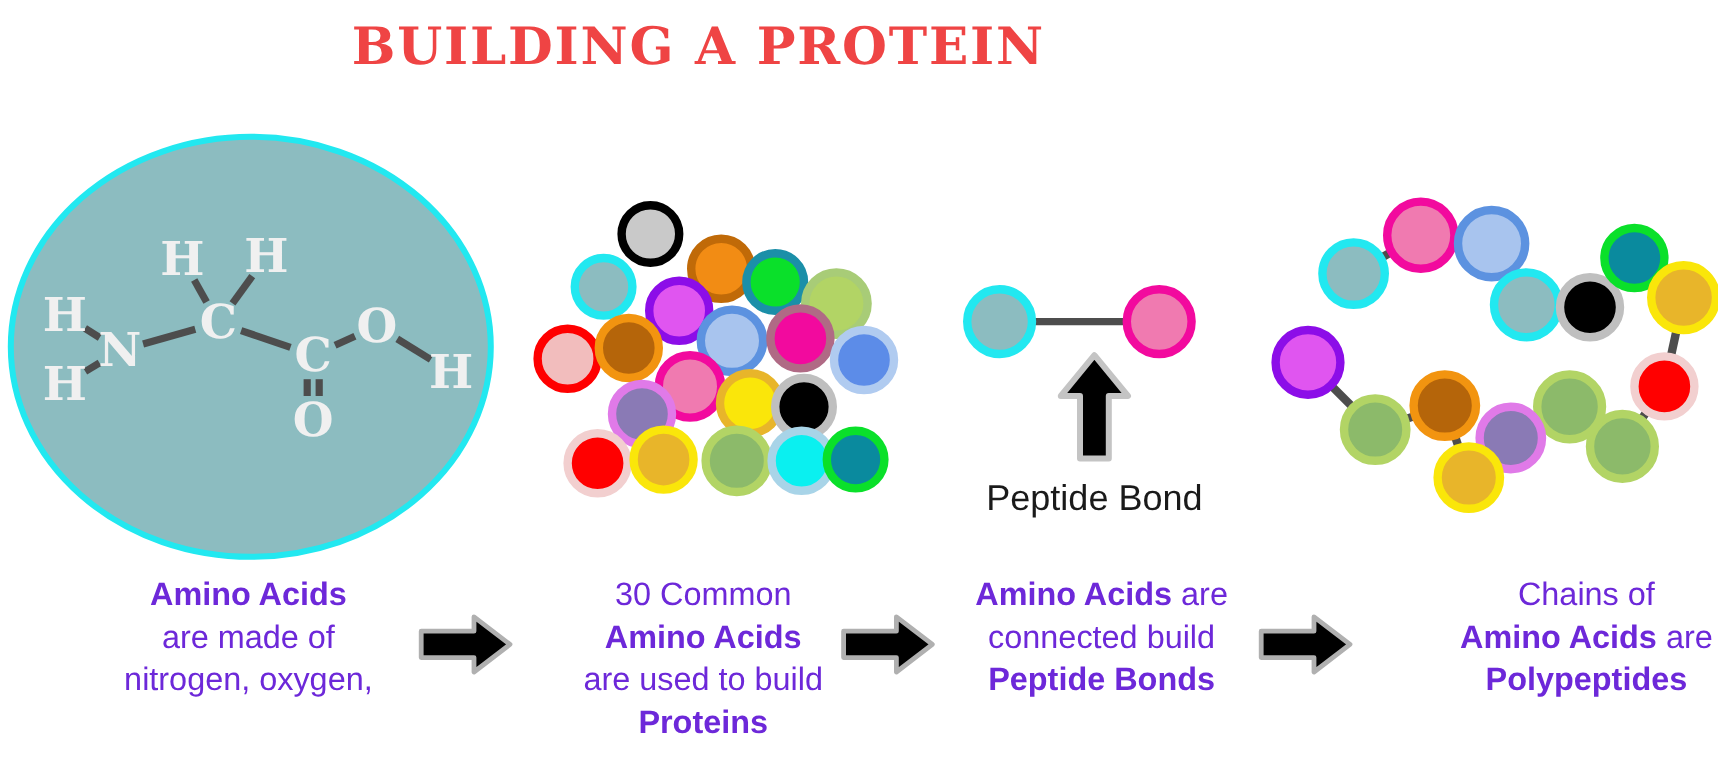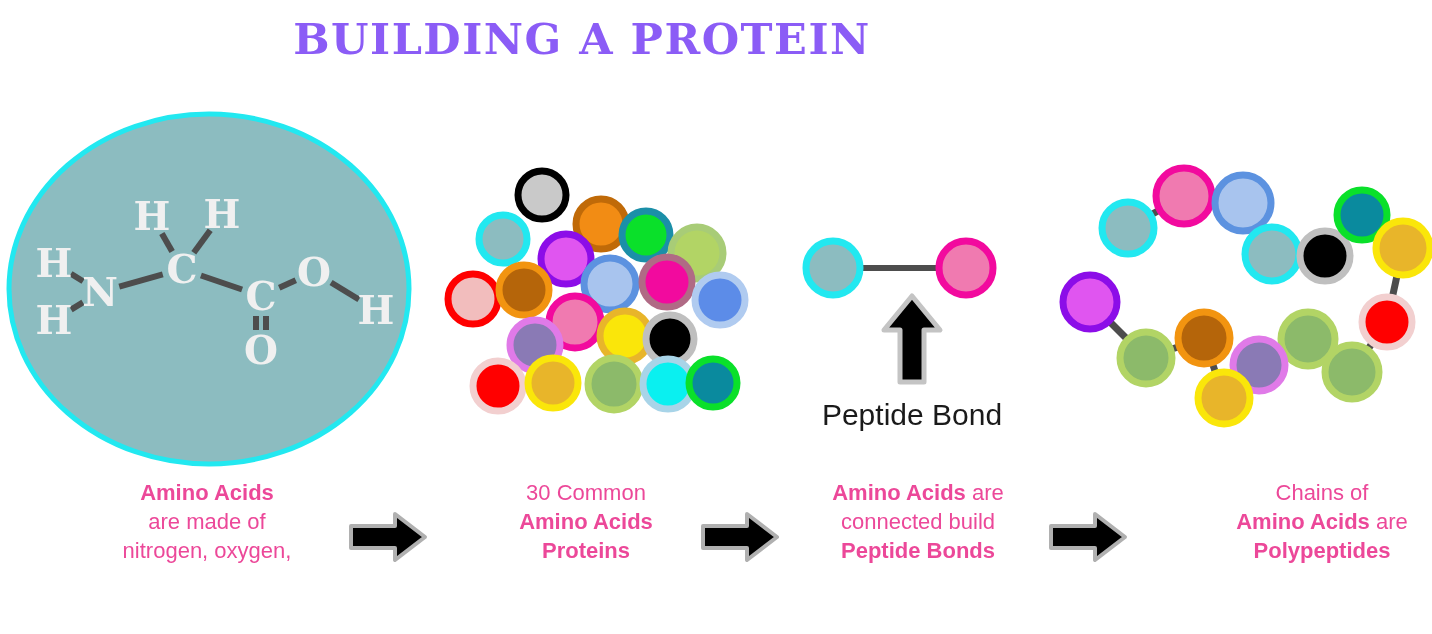--- a/index.html
+++ b/index.html
@@ -21,21 +21,21 @@
   #page-title {
     position: absolute;
     top: 14px;
     left: 0;
     width: 1164px;
     text-align: center;
     font-family: "DejaVu Serif", serif;
     font-weight: bold;
     font-size: 43px;
     letter-spacing: 1.5px;
-    color: #8b5cf6;
+    color: #ef4444;
     white-space: nowrap;
   }
 
   
   #stage {
     position: absolute;
     top: 0;
     left: 0;
     width: 1432px;
     height: 470px;
@@ -47,23 +47,23 @@
     position: absolute;
     top: 470px;
     left: 0;
     width: 1432px;
     height: 164px;
   }
   .caption {
     position: absolute;
     text-align: center;
     font-family: "Liberation Sans", sans-serif;
-    font-size: 22px;
+    font-size: 27px;
     line-height: 1.32;
-    color: #ec4899;
+    color: #6d28d9;
     font-weight: 300;
   }
   .caption b { font-weight: bold; }
   .caption .ln { display: block; white-space: nowrap; }
 
   #caption-1 { left: 42px;   top: 8px;  width: 330px; }
   #caption-2 { left: 436px;  top: 8px;  width: 300px; }
   #caption-3 { left: 772px;  top: 8px;  width: 292px; }
   #caption-4 { left: 1162px; top: 8px;  width: 320px; }
 
@@ -184,20 +184,21 @@
 
 <div id="captions">
   <div class="caption" id="caption-1">
       <span class="ln"><b>Amino Acids</b></span>
       <span class="ln"><span>are made of</span></span>
       <span class="ln"><span>nitrogen, oxygen,</span></span>
     </div>
   <div class="caption" id="caption-2">
       <span class="ln"><span>30 Common</span></span>
       <span class="ln"><b>Amino Acids</b></span>
+      <span class="ln"><span>are used to build</span></span>
       <span class="ln"><b>Proteins</b></span>
     </div>
   <div class="caption" id="caption-3">
       <span class="ln"><b>Amino Acids</b><span> are</span></span>
       <span class="ln"><span>connected build</span></span>
       <span class="ln"><b>Peptide Bonds</b></span>
     </div>
   <div class="caption" id="caption-4">
       <span class="ln"><span>Chains of</span></span>
       <span class="ln"><b>Amino Acids</b><span> are</span></span>

